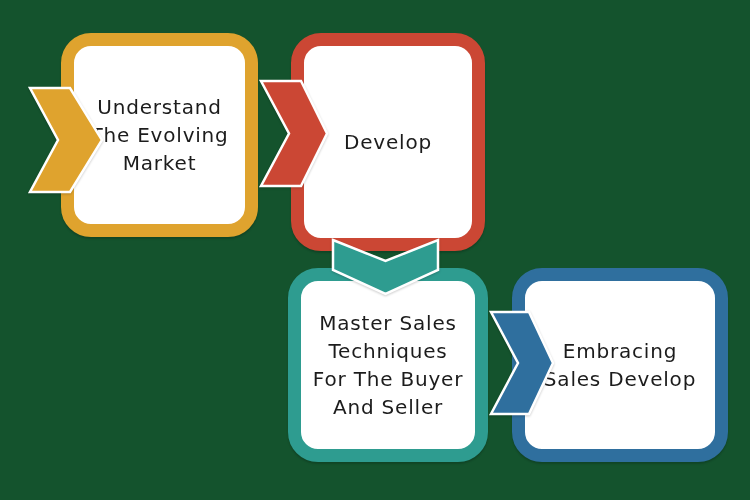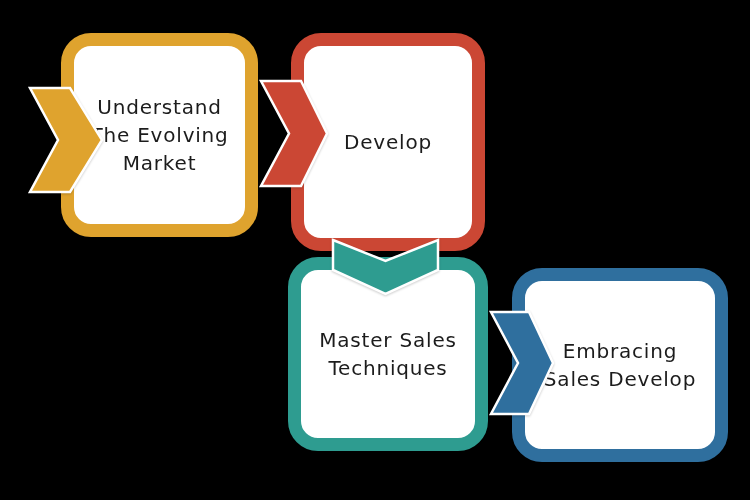--- a/index.html
+++ b/index.html
@@ -4,38 +4,38 @@
 <style>
   html, body {
     margin: 0;
     padding: 0;
     background: #ffffff;
   }
   .canvas {
     position: relative;
     width: 750px;
     height: 500px;
-    background: #000000;
+    background: #14532d;
     overflow: hidden;
     font-family: "DejaVu Sans", "Liberation Sans", sans-serif;
   }
   .step-box {
     position: absolute;
     box-sizing: border-box;
     border: 13px solid #999;
     border-radius: 30px;
     background: #ffffff;
     display: flex;
     align-items: center;
     justify-content: center;
     box-shadow: 0 2px 2px rgba(0,0,0,0.18);
   }
   .box-1 { left: 61px;  top: 33px;  width: 197px; height: 204px; }
   .box-2 { left: 291px; top: 33px;  width: 194px; height: 218px; }
-  .box-3 { left: 288px; top: 257px; width: 200px; height: 194px; }
+  .box-3 { left: 288px; top: 268px; width: 200px; height: 194px; }
   .box-4 { left: 512px; top: 268px; width: 216px; height: 194px; justify-content: center; }
   .box-label {
     width: 100%;
     text-align: center;
     font-size: 20px;
     line-height: 28px;
     letter-spacing: 0.8px;
     color: #1c1c1c;
   }
   .box-label .line { display: block; }
@@ -68,20 +68,22 @@
   <div class="step-box box-2" style="border-color: rgb(203, 71, 52);">
     <div class="box-label">
       <span class="line">Develop</span>
     </div>
   </div>
 
   <div class="step-box box-3" style="border-color: rgb(46, 156, 144);">
     <div class="box-label">
       <span class="line">Master Sales</span>
       <span class="line">Techniques</span>
+      <span class="line">For The Buyer</span>
+      <span class="line">And Seller</span>
     </div>
   </div>
 
   <div class="step-box box-4" style="border-color: rgb(47, 111, 158);">
     <div class="box-label">
       <span class="line">Embracing</span>
       <span class="line">Sales Develop</span>
     </div>
   </div>
 

